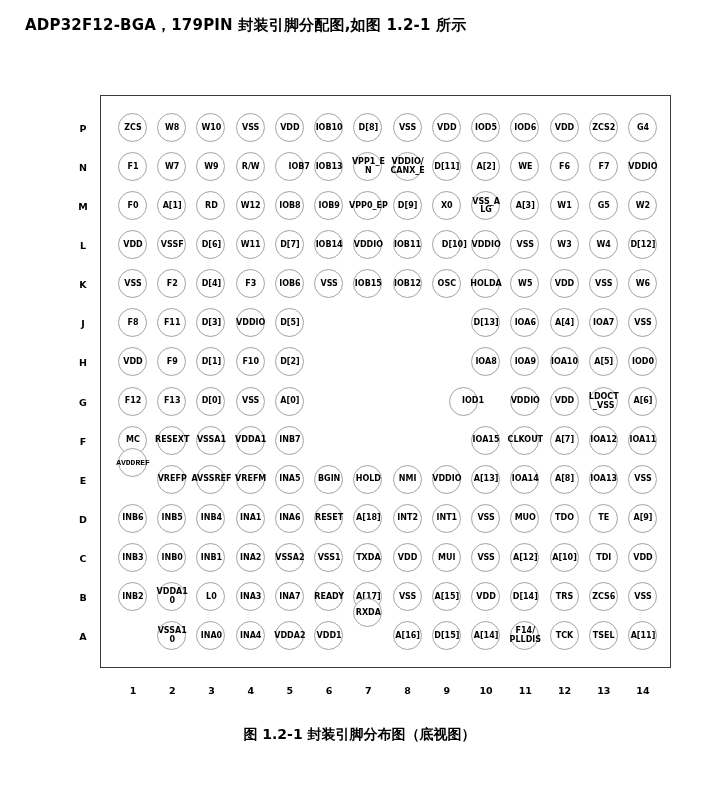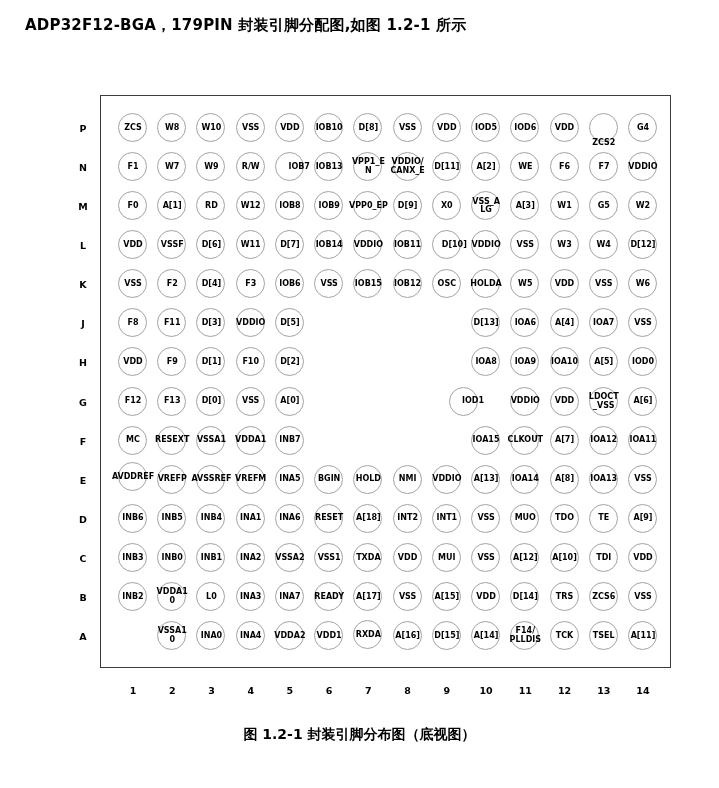--- a/index.html
+++ b/index.html
@@ -123,21 +123,21 @@
       <span class="lbl">IOD5</span>
     </div>
     <div class="pin" style="left: 525.3px; top: 128px;">
       <span class="circle"></span>
       <span class="lbl">IOD6</span>
     </div>
     <div class="pin" style="left: 564.53px; top: 128px;">
       <span class="circle"></span>
       <span class="lbl">VDD</span>
     </div>
-    <div class="pin" style="left: 603.76px; top: 128px; align-items: flex-end;">
+    <div class="pin" style="left: 603.76px; top: 128px;">
       <span class="circle"></span>
       <span class="lbl">ZCS2</span>
     </div>
     <div class="pin" style="left: 642.99px; top: 128px;">
       <span class="circle"></span>
       <span class="lbl">G4</span>
     </div>
     <div class="pin" style="left: 133px; top: 167.08px;">
       <span class="circle"></span>
       <span class="lbl">F1</span>
@@ -519,21 +519,21 @@
       <span class="lbl">A[7]</span>
     </div>
     <div class="pin" style="left: 603.76px; top: 440.64px;">
       <span class="circle"></span>
       <span class="lbl">IOA12</span>
     </div>
     <div class="pin" style="left: 642.99px; top: 440.64px;">
       <span class="circle"></span>
       <span class="lbl">IOA11</span>
     </div>
-    <div class="pin" style="left: 133px; top: 477px;">
+    <div class="pin" style="left: 133px; top: 463px; font-family: Liberation Mono, monospace;">
       <span class="circle"></span>
       <span class="lbl">AVDDREF</span>
     </div>
     <div class="pin" style="left: 172.23px; top: 479.72px;">
       <span class="circle"></span>
       <span class="lbl">VREFP</span>
     </div>
     <div class="pin" style="left: 211.46px; top: 479.72px;">
       <span class="circle"></span>
       <span class="lbl">AVSSREF</span>
@@ -765,21 +765,21 @@
       <span class="lbl">INA4</span>
     </div>
     <div class="pin" style="left: 289.92px; top: 636.04px;">
       <span class="circle"></span>
       <span class="lbl">VDDA2</span>
     </div>
     <div class="pin" style="left: 329.15px; top: 636.04px;">
       <span class="circle"></span>
       <span class="lbl">VDD1</span>
     </div>
-    <div class="pin" style="left: 368.38px; top: 635px;">
+    <div class="pin" style="left: 368.38px; top: 613px;">
       <span class="circle"></span>
       <span class="lbl">RXDA</span>
     </div>
     <div class="pin" style="left: 407.61px; top: 636.04px;">
       <span class="circle"></span>
       <span class="lbl">A[16]</span>
     </div>
     <div class="pin" style="left: 446.84px; top: 636.04px;">
       <span class="circle"></span>
       <span class="lbl">D[15]</span>

